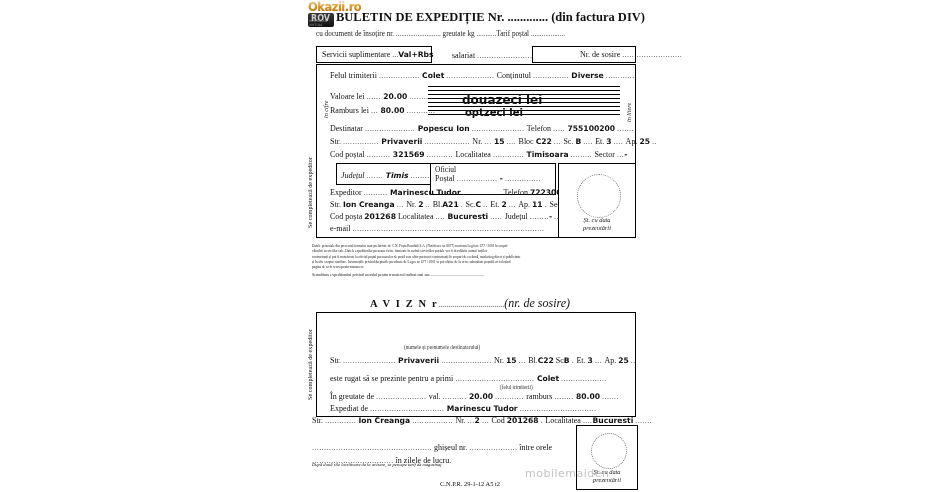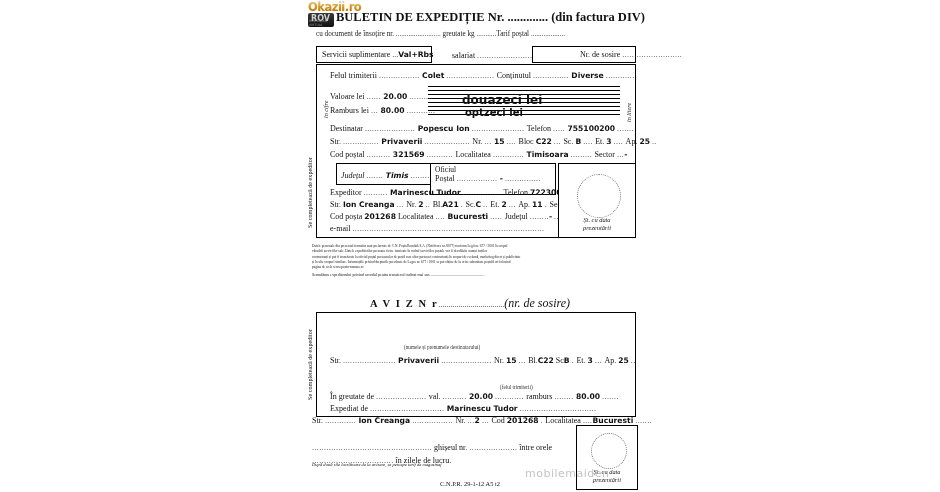--- a/index.html
+++ b/index.html
@@ -318,20 +318,25 @@
       <span>Sc</span><span class="v">B</span>
       <span class="dots">. </span>
       <span>Et.</span>
       <span class="v">3</span>
       <span class="dots"> ... </span>
       <span>Ap.</span>
       <span class="v">25</span>
       <span class="dots"> .. </span>
     </div>
 
+    <div class="row" style="left:30px;top:374px;">
+      <span>este rugat să se prezinte pentru a primi</span>
+      <span class="dots"> ................................. </span><span class="v">Colet</span>
+      <span class="dots"> ................... </span>
+    </div>
     <div class="tiny" style="position:absolute;left:200px;top:384px;">(felul trimiterii)</div>
 
     <div class="row" style="left:30px;top:392px;">
       <span>În greutate de</span>
       <span class="dots"> ..................... </span>
       <span>val.</span>
       <span class="dots"> .......... </span><span class="v">20.00</span>
       <span class="dots"> ............ </span>
       <span>ramburs</span>
       <span class="dots"> ........ </span><span class="v">80.00</span>

